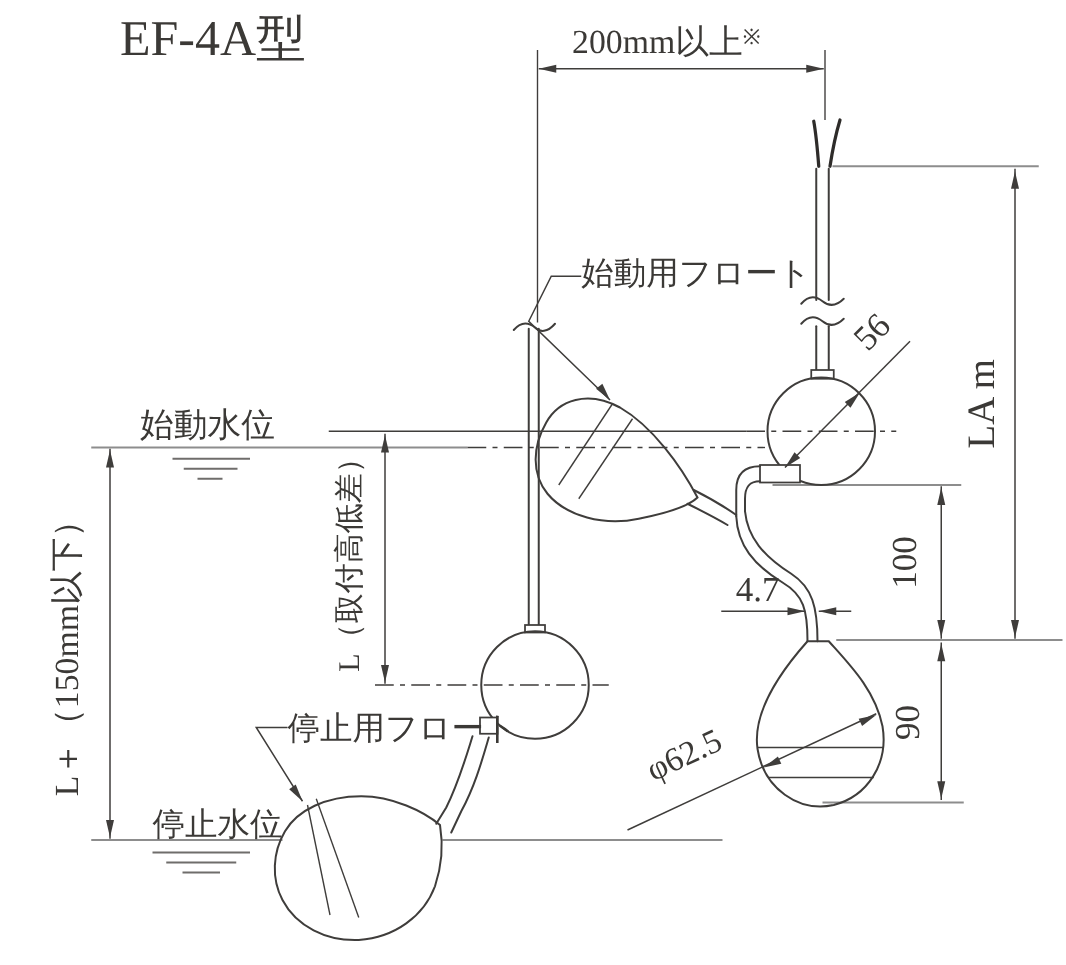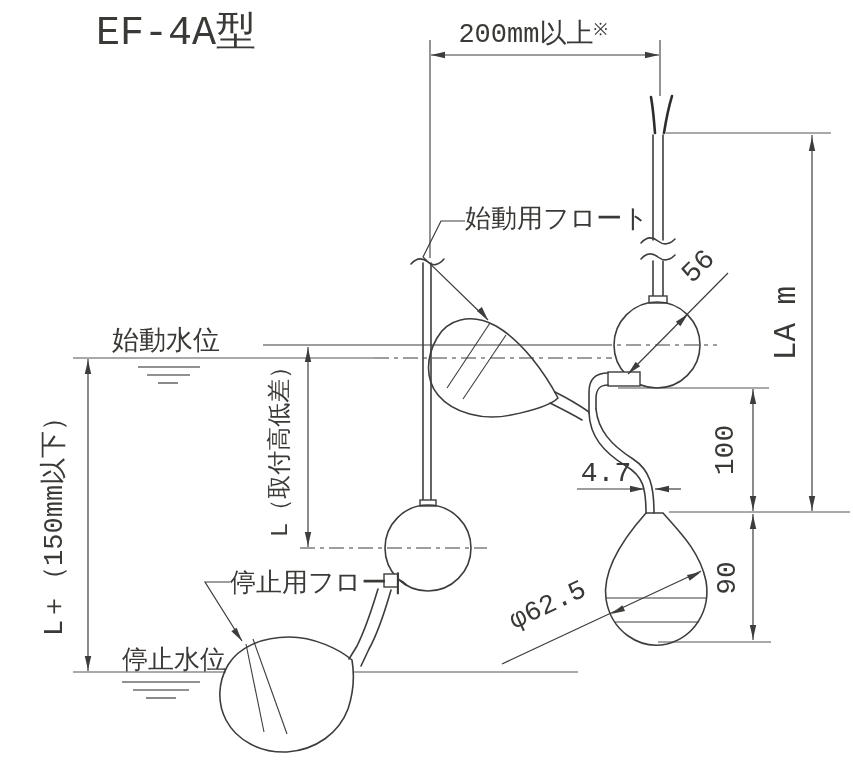--- a/index.html
+++ b/index.html
@@ -1,17 +1,17 @@
 <!DOCTYPE html>
 <html><head>
 <meta charset="utf-8">
 <style>
   html,body{margin:0;padding:0;background:#ffffff;}
   .stage{position:relative;width:853px;height:772px;background:#ffffff;overflow:hidden;
-         font-family:Liberation Mono, monospace;}
+         font-family:Liberation Serif, serif;}
   svg{display:block}
   text{fill:#3b3936;}
   .ln   {stroke:#3f3d3b;stroke-width:1.6;fill:none;stroke-linecap:round;}
   .ln-th{stroke:#3f3d3b;stroke-width:1.1;fill:none;}
   .dim  {stroke:#3f3d3b;stroke-width:1.2;fill:none;}
   .ext  {stroke:#8d8d8d;stroke-width:1.5;fill:none;}
   .cl   {stroke:#3f3d3b;stroke-width:1.1;fill:none;stroke-dasharray:15 5 4 5;}
   .wire {stroke:#2e2c2a;stroke-width:2.6;fill:none;stroke-linecap:round;}
   .wm   {stroke:#6f6d6b;stroke-width:1.6;fill:none;}
   .fit  {fill:#ffffff;stroke:#3f3d3b;stroke-width:1.4;}

